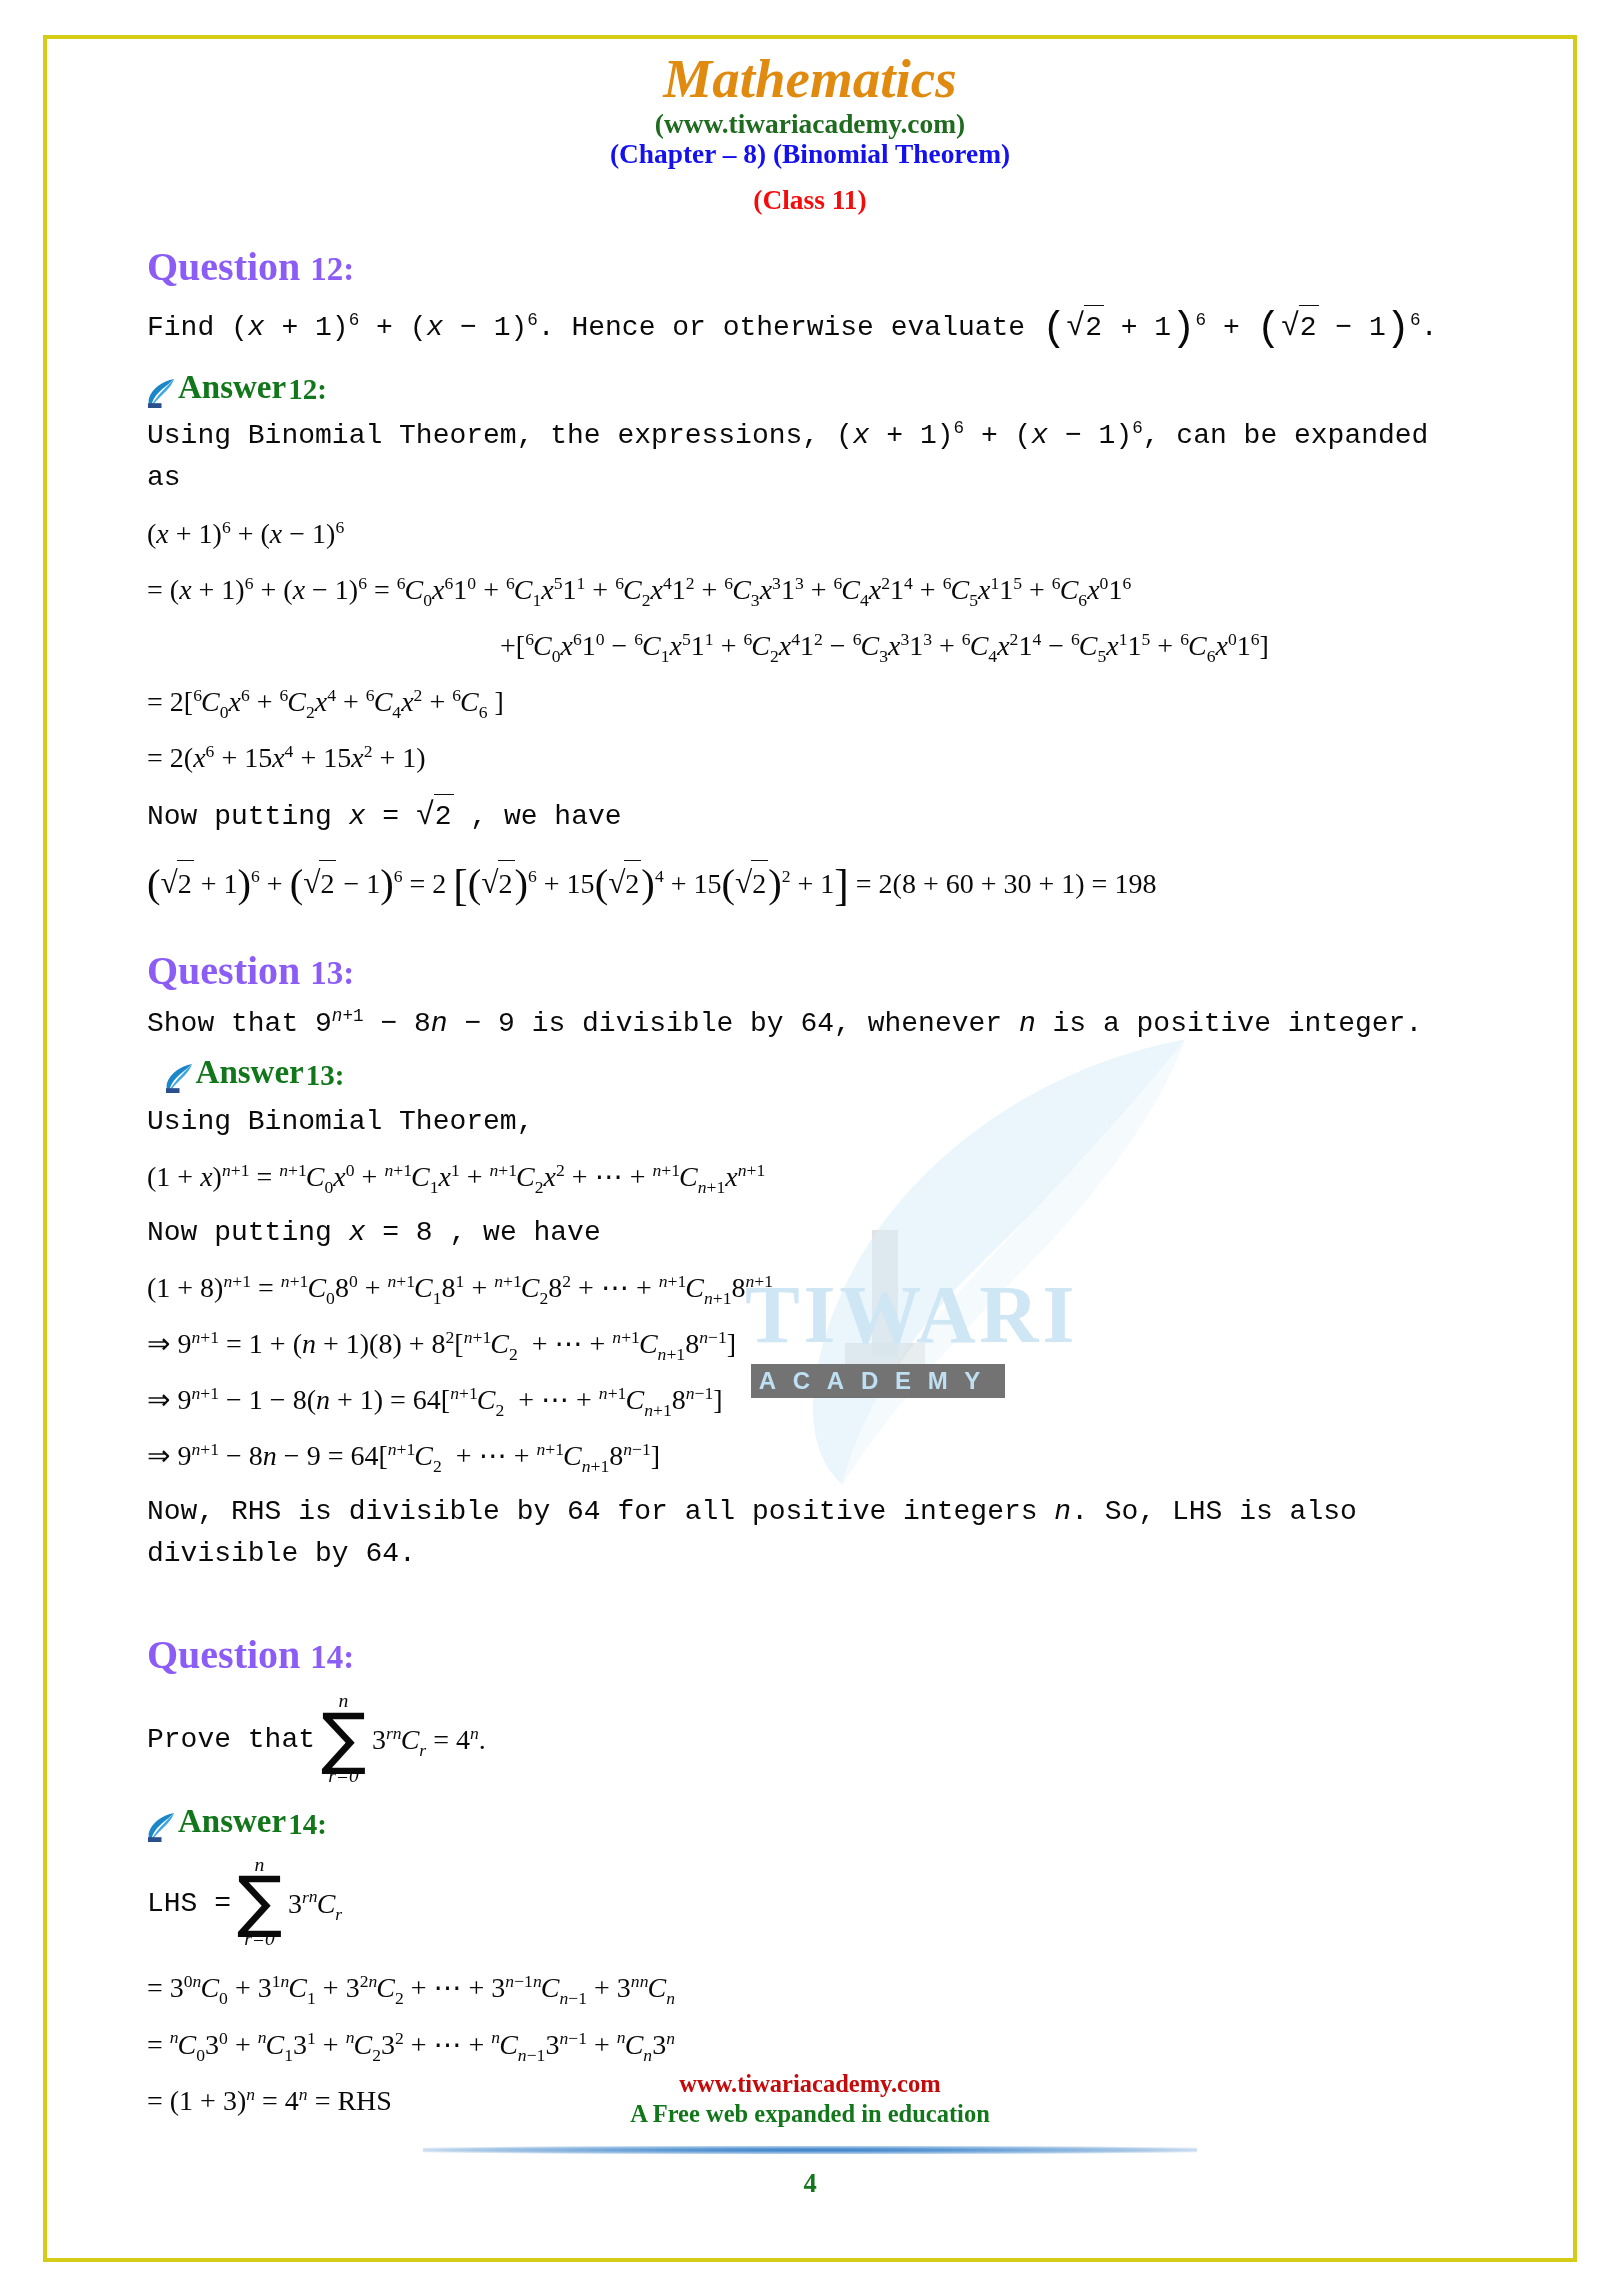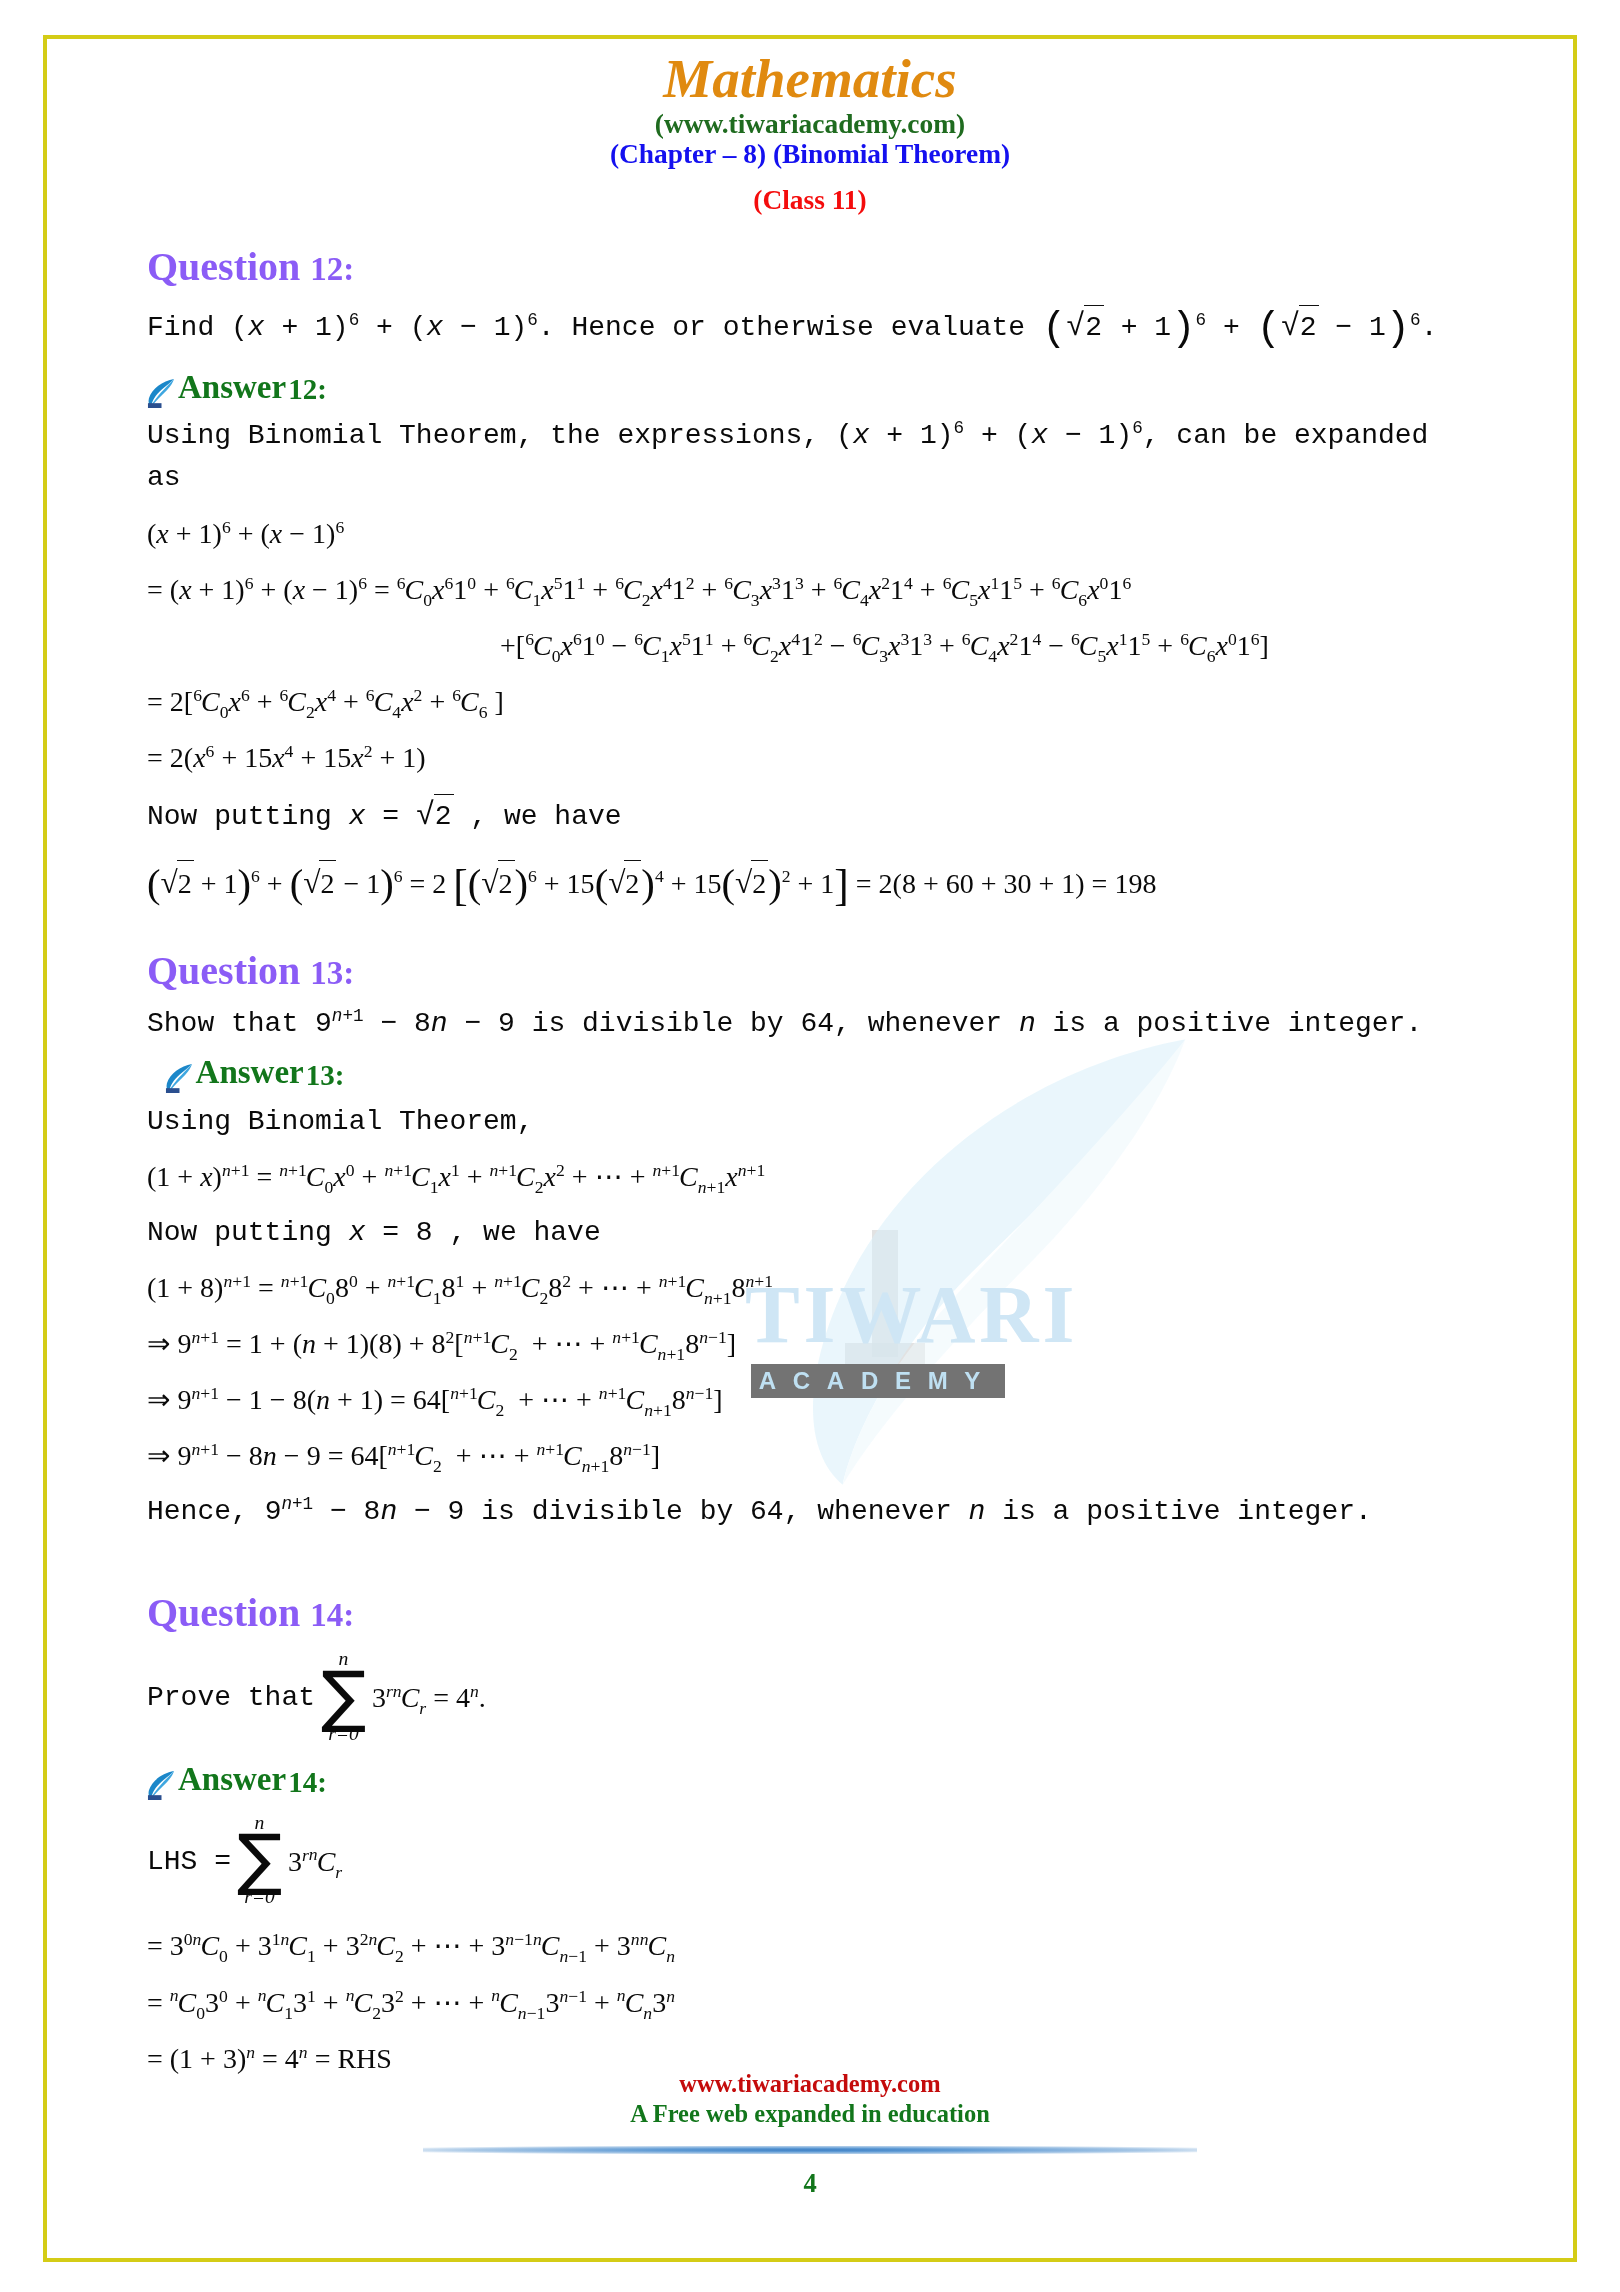--- a/index.html
+++ b/index.html
@@ -355,24 +355,24 @@
       <span class="pre"><span class="mi">n</span>+1</span><span class="mi">C</span><sub><span class="mi">n</span>+1</sub>8<sup><span class="mi">n</span>−1</sup>]
     </div>
 
     <div class="math">
       <span>⇒</span>
       9<sup><span class="mi">n</span>+1</sup> − 8<span class="mi">n</span> − 9 = 64[<span class="pre"><span class="mi">n</span>+1</span><span class="mi">C</span><sub>2</sub> &nbsp;+
       <span>⋯</span> +
       <span class="pre"><span class="mi">n</span>+1</span><span class="mi">C</span><sub><span class="mi">n</span>+1</sub>8<sup><span class="mi">n</span>−1</sup>]
     </div>
 
-
-    <div class="txt">
-      <span>Hence, </span>9<sup><span class="mi">n</span>+1</sup> − 8<span class="mi">n</span> − 9<span> is divisible by 64, whenever </span><span class="mi">n</span><span> is a positive integer.</span>
-    </div>
+    <div class="txt">
+      <span>Now, RHS is divisible by 64 for all positive integers </span><span class="mi">n</span><span>. So, LHS is also divisible by 64.</span>
+    </div>
+
 
     <div class="q-head" style="margin-top:57px;">
       <span>Question</span>
       <span class="num">14:</span>
     </div>
 
     <div class="mathline-tall">
       <span class="txt" style="margin:0;">Prove that </span>
       <span class="sumwrap">
         <span class="lim">n</span>

